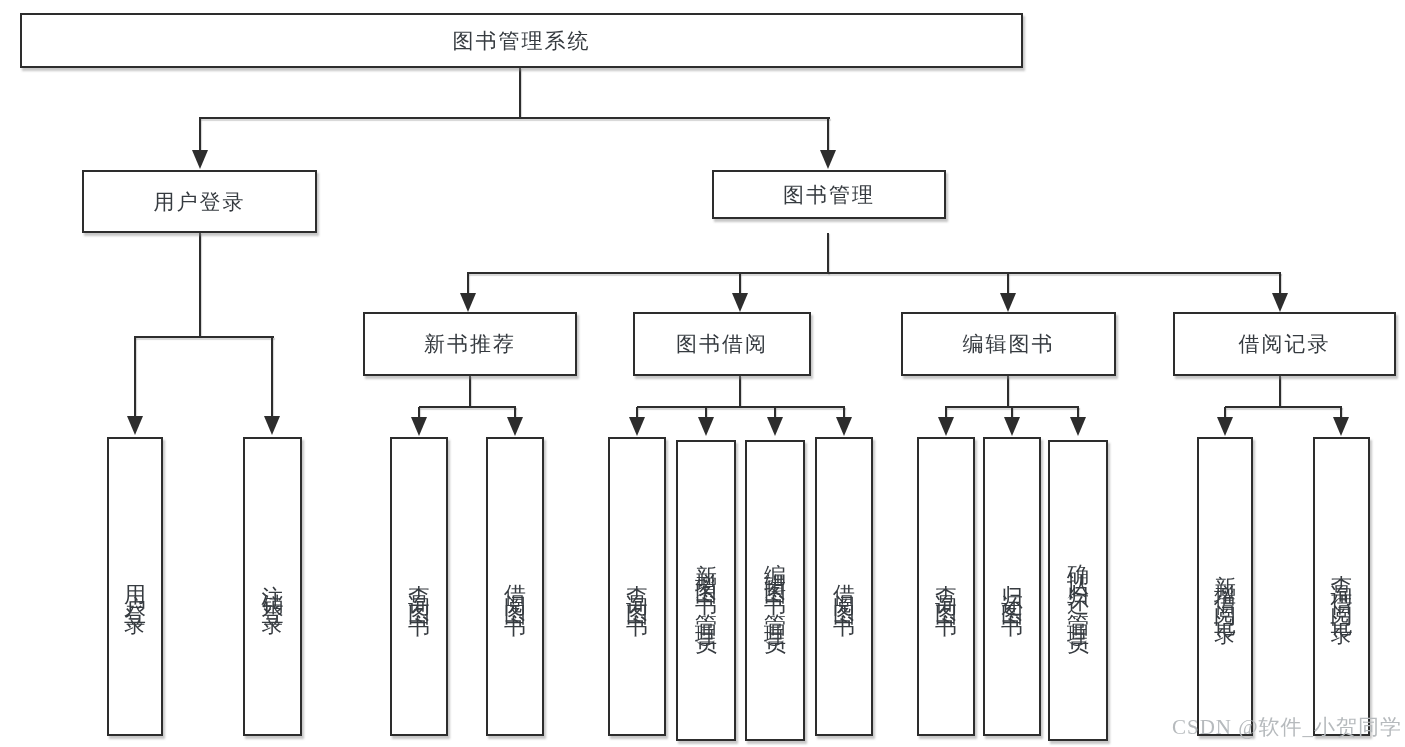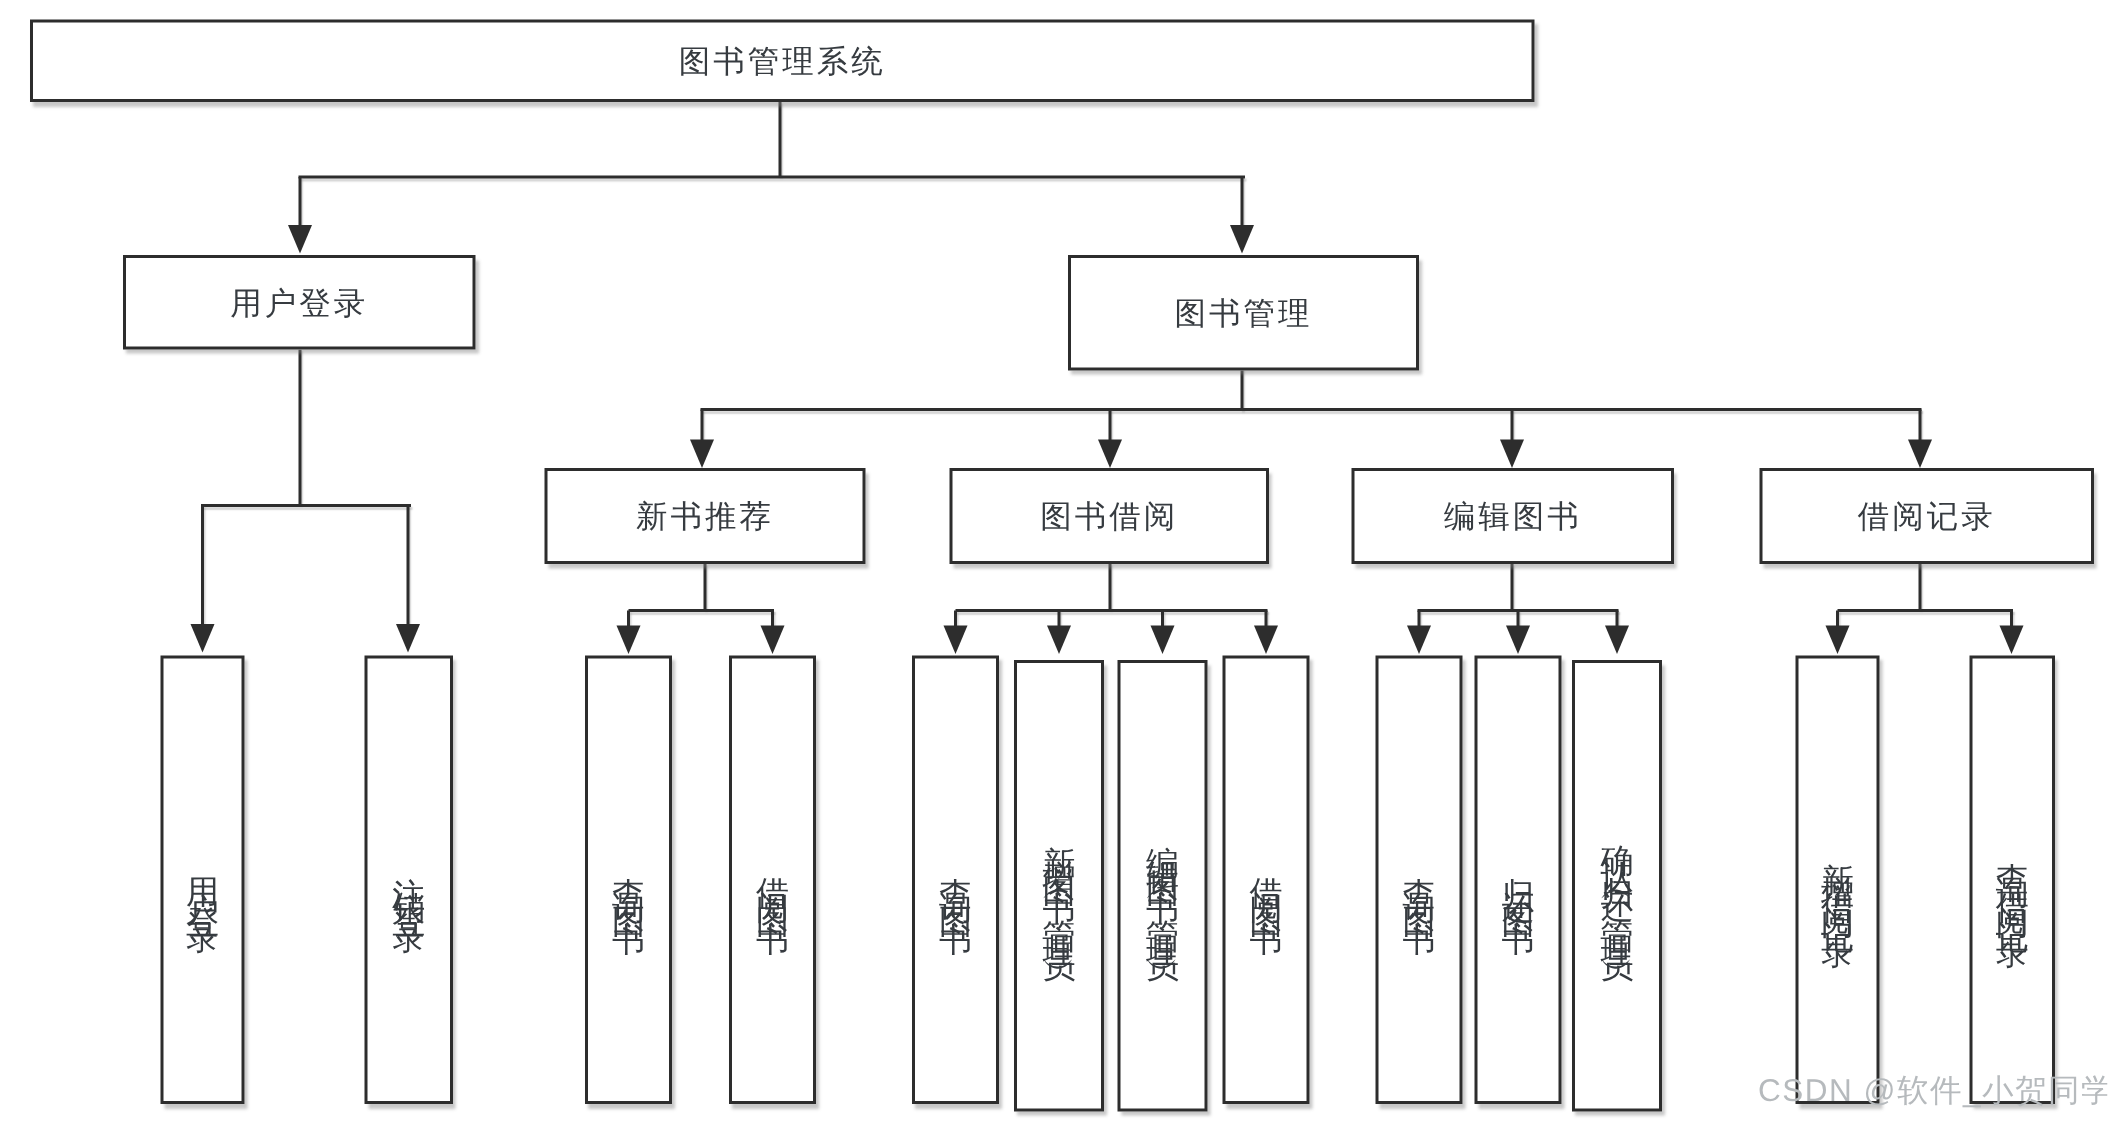--- a/index.html
+++ b/index.html
@@ -8,21 +8,21 @@
     --watermark:#b6babd;
     --background:#ffffff;
   }
   *{box-sizing:border-box;}
   html,body{margin:0;padding:0;background:var(--background);}
   #stage{
     position:relative;
     width:1405px;height:747px;
     background:var(--background);
     overflow:hidden;
-    font-family:Liberation Sans, sans-serif;
+    font-family:Liberation Serif, serif;
   }
   .box{
     position:absolute;
     border:2px solid var(--line);
     background:#fff;
     display:flex;align-items:center;justify-content:center;
     font-size:21px;color:var(--text);
     box-shadow:2px 3px 2px rgba(130,130,130,.45);
     letter-spacing:2px;
     z-index:2;
@@ -65,21 +65,21 @@
   <div class="vline" style="left:519px;top:68px;height:50px;"></div>
   <div class="hline" style="left:199px;top:117px;width:631px;"></div>
   <div class="vline" style="left:199px;top:118px;height:34px;"></div>
   <div class="arrow" style="left:192px;top:150px;"></div>
   <div class="vline" style="left:827px;top:118px;height:34px;"></div>
   <div class="arrow" style="left:820px;top:150px;"></div>
 
   <div class="box" style="left:82px;top:170px;width:235px;height:63px;">
     <span>用户登录</span>
   </div>
-  <div class="box" style="left:712px;top:170px;width:234px;height:77px;">
+  <div class="box" style="left:712px;top:170px;width:234px;height:49px;">
     <span>图书管理</span>
   </div>
 
   <div class="vline" style="left:199px;top:233px;height:104px;"></div>
   <div class="hline" style="left:134px;top:336px;width:140px;"></div>
   <div class="vline" style="left:134px;top:337px;height:80px;"></div>
   <div class="arrow" style="left:127px;top:416px;"></div>
   <div class="vline" style="left:271px;top:337px;height:80px;"></div>
   <div class="arrow" style="left:264px;top:416px;"></div>
 
@@ -90,21 +90,21 @@
   <div class="vline" style="left:739px;top:273px;height:22px;"></div>
   <div class="arrow" style="left:732px;top:293px;"></div>
   <div class="vline" style="left:1007px;top:273px;height:22px;"></div>
   <div class="arrow" style="left:1000px;top:293px;"></div>
   <div class="vline" style="left:1279px;top:273px;height:22px;"></div>
   <div class="arrow" style="left:1272px;top:293px;"></div>
 
   <div class="box" style="left:363px;top:312px;width:214px;height:64px;">
     <span>新书推荐</span>
   </div>
-  <div class="box" style="left:633px;top:312px;width:213px;height:64px;text-align:center;">
+  <div class="box" style="left:633px;top:312px;width:178px;height:64px;text-align:center;">
     <span>图书借阅</span>
   </div>
   <div class="box" style="left:901px;top:312px;width:215px;height:64px;">
     <span>编辑图书</span>
   </div>
   <div class="box" style="left:1173px;top:312px;width:223px;height:64px;">
     <span>借阅记录</span>
   </div>
 
   <div class="vline" style="left:469px;top:376px;height:31px;"></div>

